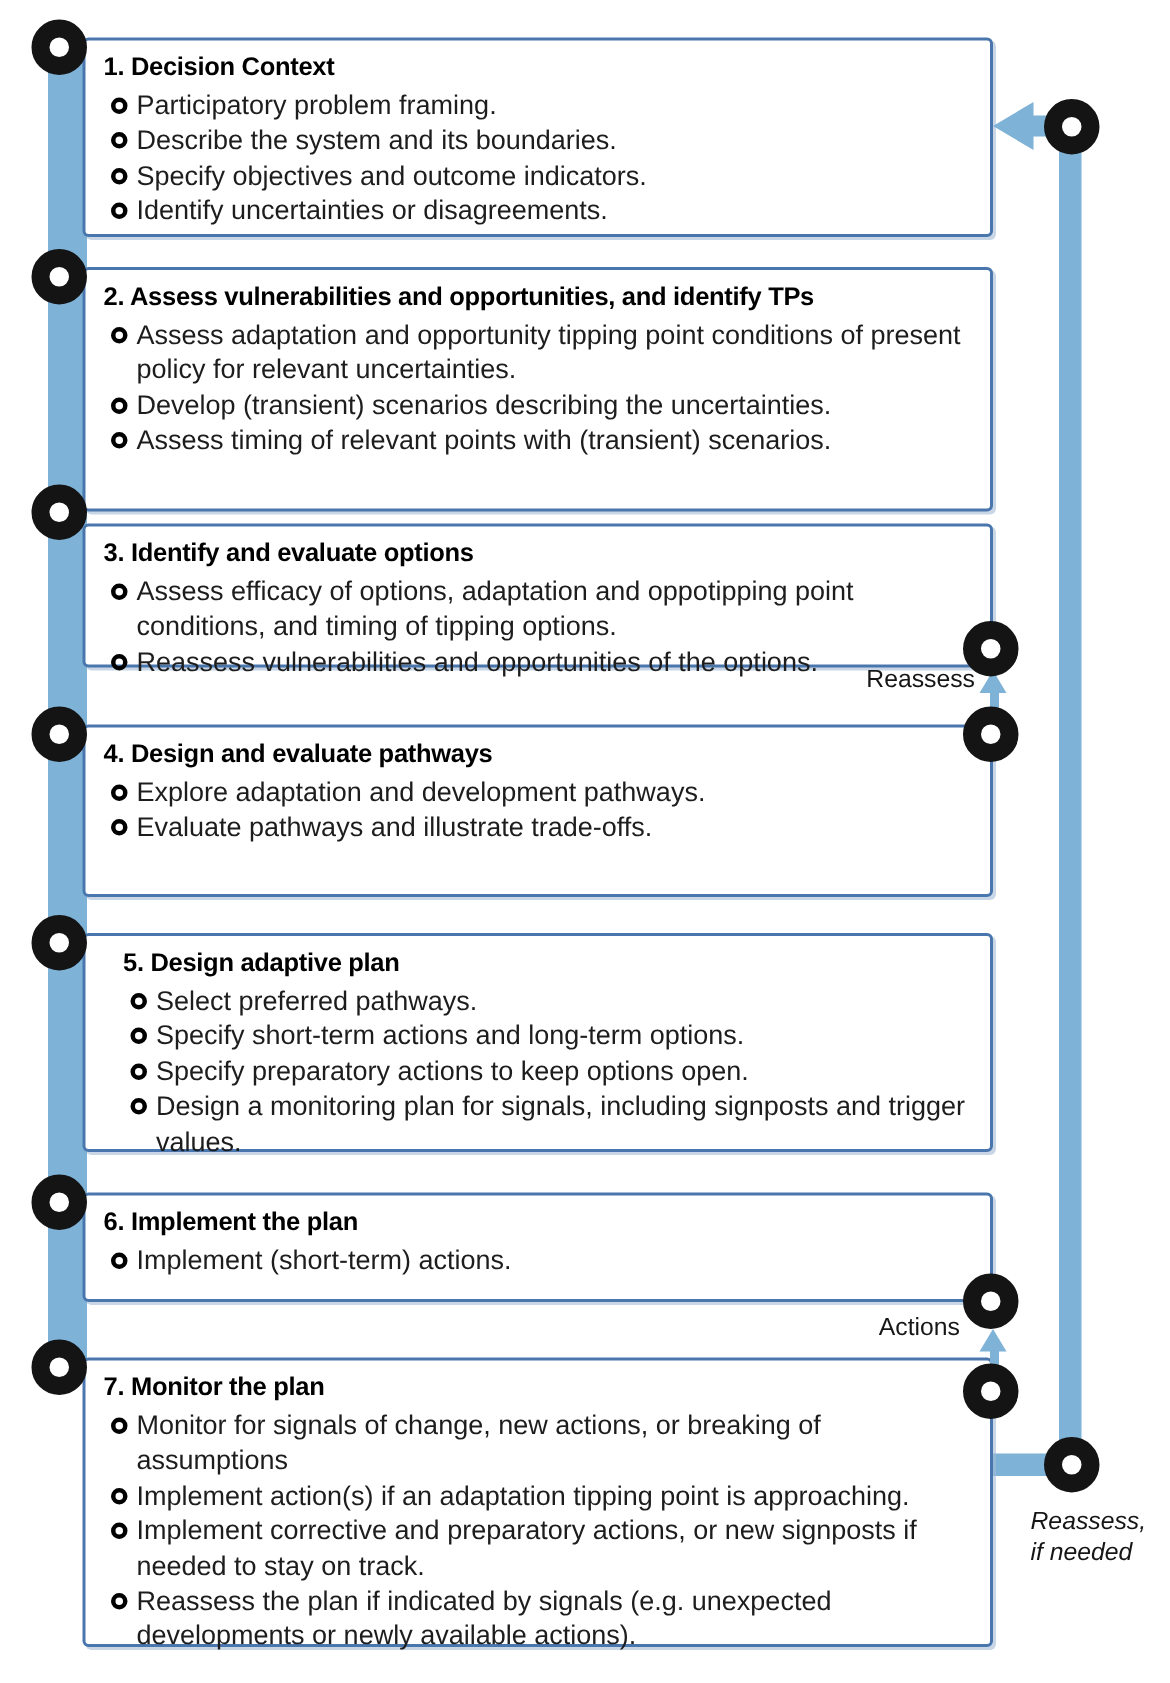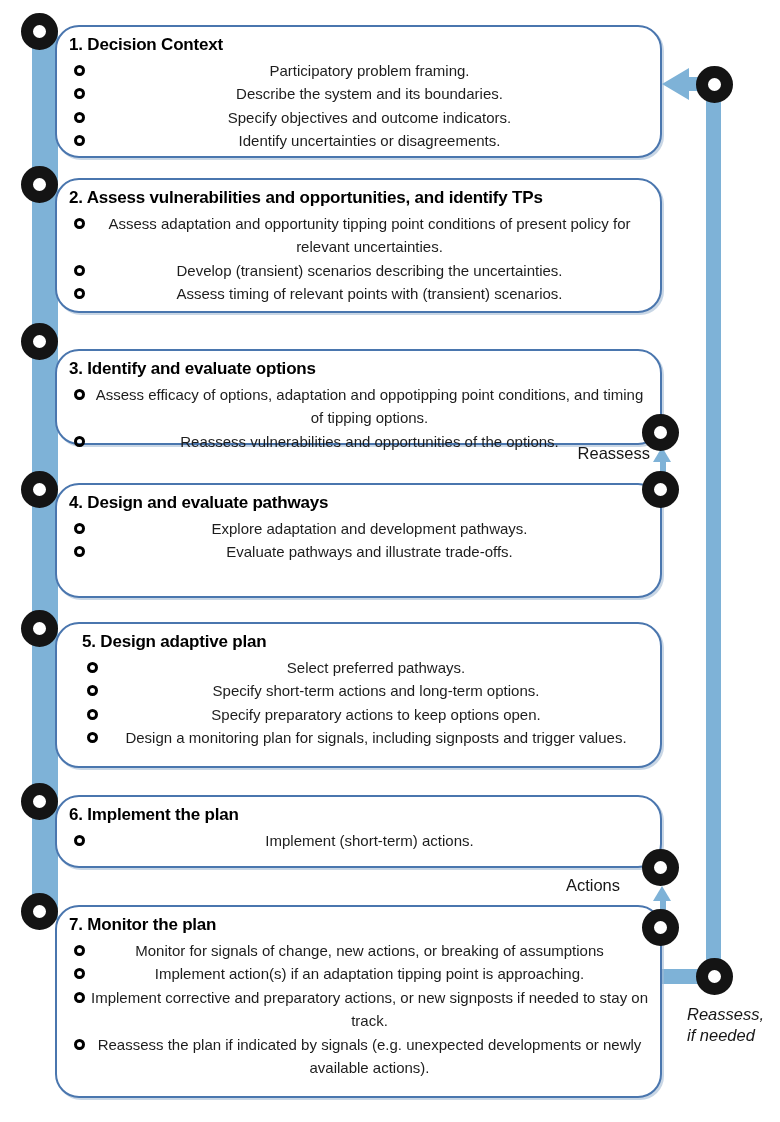--- a/index.html
+++ b/index.html
@@ -14,54 +14,54 @@
     font-family:"Liberation Sans",sans-serif;color:var(--text);
   }
   
   .bar{position:absolute;background:var(--accent);z-index:0;}
   .spine-left{left:32px;top:30px;width:26px;height:890px;}
   .spine-right{left:706px;top:80px;width:15px;height:897px;}
   .connector7{left:658px;top:969px;width:48px;height:15px;}
   
   .box{
     position:absolute;left:55px;width:607px;box-sizing:border-box;
-    background:#fff;border:2.5px solid var(--border);border-radius:24px;
+    background:#fff;border:2.5px solid var(--border);border-radius:4px;
     box-shadow:2px 2px 0 rgba(164,186,212,.6);
     padding:5px 12px 4px 12px;z-index:1;
   }
   .b1{top:25px;height:133px;}
-  .b2{top:178px;height:135px;}
+  .b2{top:178px;height:163px;}
   .b3{top:349px;height:96px;}
   .b4{top:483px;height:115px;}
   .b5{top:622px;height:146px;padding-left:25px;}
   .b6{top:795px;height:73px;}
   .b7{top:905px;height:193px;}
   .box h3{margin:0 0 2px 0;font-size:17px;line-height:25px;font-weight:700;color:#000;letter-spacing:-0.2px;}
   .box ul{list-style:none;margin:0;padding:0;}
-  .box li{display:flex;font-size:15px;line-height:23.4px;color:var(--text);text-align:center;}
+  .box li{display:flex;font-size:18px;line-height:23.4px;color:var(--text);}
   .ring{flex:0 0 auto;width:5px;height:5px;border:3px solid #000;border-radius:50%;margin:6px 6px 0 5px;}
   .btext{flex:1;}
   
   .node{position:absolute;width:13px;height:13px;border:12px solid var(--node);
         border-radius:50%;background:#fff;z-index:5;}
   
   .head-left{position:absolute;left:662px;top:68px;width:0;height:0;z-index:4;
     border-top:16px solid transparent;border-bottom:16px solid transparent;
     border-right:27px solid var(--accent);}
   .shaft-left{position:absolute;left:687px;top:77px;width:12px;height:14px;background:var(--accent);z-index:4;}
   .head-up{position:absolute;width:0;height:0;z-index:4;
     border-left:9px solid transparent;border-right:9px solid transparent;
     border-bottom:15px solid var(--accent);}
   .shaft-up{position:absolute;width:6px;background:var(--accent);z-index:4;}
   .hu-a{left:653px;top:447px;}  .sv-a{left:660px;top:461px;height:13px;}
   .hu-b{left:653px;top:886px;}  .sv-b{left:660px;top:900px;height:13px;}
   
   .lbl{position:absolute;z-index:6;font-size:16.5px;color:#161616;}
   .lbl-reassess{left:540px;top:444px;width:110px;text-align:right;}
-  .lbl-actions{left:520px;top:876px;width:100px;text-align:right;}
+  .lbl-actions{left:540px;top:876px;width:100px;text-align:right;}
   .lbl-reassess2{left:687px;top:1004px;line-height:21px;text-align:left;font-style:italic;}
 </style>
 </head>
 <body>
 
 <div class="canvas">
 
   <div class="bar spine-left"></div>
   <div class="bar spine-right"></div>
   <div class="bar connector7"></div>

